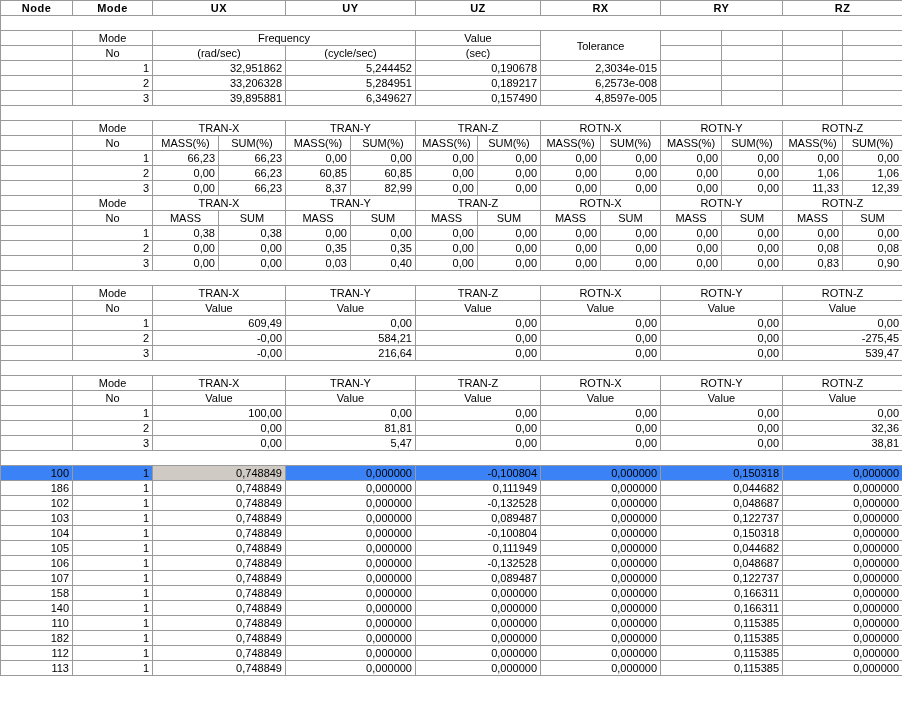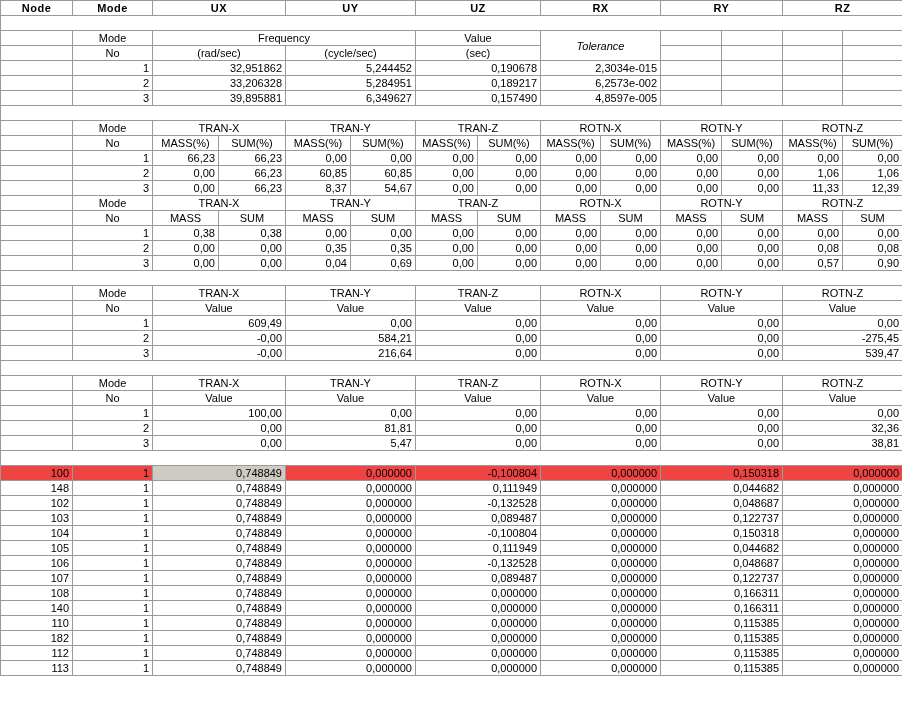--- a/index.html
+++ b/index.html
@@ -77,21 +77,21 @@
   .r   { text-align: right; }
   .blank { background: #ffffff; }
 
   
   .evrow td {
     background: #b0cde8;
     text-align: right;
     height: 15px;
   }
   .evrow.selected td {
-    background: #ef4444;
+    background: #3b82f6;
   }
   .evrow.selected td.activecell {
     background: #cfcbc4;
   }
 
   
   .spacer { background:#ffffff; }
 </style>
 </head>
 <body>
@@ -126,21 +126,21 @@
           <td class="c" colspan="2">RZ</td>
         </tr>
         <tr class="banner wide">
           <td class="c" colspan="14">E I G E N V A L U E    A N A L Y S I S</td>
         </tr>
         <tr>
           <td class="spacer"></td>
           <td class="c">Mode</td>
           <td class="c" colspan="4">Frequency</td>
           <td class="c" colspan="2">Value</td>
-          <td class="c" colspan="2" rowspan="2" style="vertical-align: middle; font-style: italic;">Tolerance</td>
+          <td class="c" colspan="2" rowspan="2" style="vertical-align: middle;">Tolerance</td>
           <td class="blank"></td>
           <td class="blank"></td>
           <td class="blank"></td>
           <td class="blank"></td>
         </tr>
         <tr>
           <td class="spacer"></td>
           <td class="c">No</td>
           <td class="c" colspan="2">(rad/sec)</td>
           <td class="c" colspan="2">(cycle/sec)</td>
@@ -161,21 +161,21 @@
           <td class="blank"></td>
           <td class="blank"></td>
           <td class="blank"></td>
         </tr>
         <tr>
           <td class="spacer"></td>
           <td class="r">2</td>
           <td class="r" colspan="2">33,206328</td>
           <td class="r" colspan="2">5,284951</td>
           <td class="r" colspan="2">0,189217</td>
-          <td class="r" colspan="2">6,2573e-002</td>
+          <td class="r" colspan="2">6,2573e-008</td>
           <td class="blank"></td>
           <td class="blank"></td>
           <td class="blank"></td>
           <td class="blank"></td>
         </tr>
         <tr>
           <td class="spacer"></td>
           <td class="r">3</td>
           <td class="r" colspan="2">39,895881</td>
           <td class="r" colspan="2">6,349627</td>
@@ -246,21 +246,21 @@
           <td class="r">0,00</td>
           <td class="r">1,06</td>
           <td class="r">1,06</td>
         </tr>
         <tr>
           <td class="spacer"></td>
           <td class="r">3</td>
           <td class="r">0,00</td>
           <td class="r">66,23</td>
           <td class="r">8,37</td>
-          <td class="r">54,67</td>
+          <td class="r">82,99</td>
           <td class="r">0,00</td>
           <td class="r">0,00</td>
           <td class="r">0,00</td>
           <td class="r">0,00</td>
           <td class="r">0,00</td>
           <td class="r">0,00</td>
           <td class="r">11,33</td>
           <td class="r">12,39</td>
         </tr>
         <tr>
@@ -319,29 +319,29 @@
           <td class="r">0,00</td>
           <td class="r">0,00</td>
           <td class="r">0,08</td>
           <td class="r">0,08</td>
         </tr>
         <tr>
           <td class="spacer"></td>
           <td class="r">3</td>
           <td class="r">0,00</td>
           <td class="r">0,00</td>
-          <td class="r">0,04</td>
-          <td class="r">0,69</td>
-          <td class="r">0,00</td>
-          <td class="r">0,00</td>
-          <td class="r">0,00</td>
-          <td class="r">0,00</td>
-          <td class="r">0,00</td>
-          <td class="r">0,00</td>
-          <td class="r">0,57</td>
+          <td class="r">0,03</td>
+          <td class="r">0,40</td>
+          <td class="r">0,00</td>
+          <td class="r">0,00</td>
+          <td class="r">0,00</td>
+          <td class="r">0,00</td>
+          <td class="r">0,00</td>
+          <td class="r">0,00</td>
+          <td class="r">0,83</td>
           <td class="r">0,90</td>
         </tr>
         <tr class="banner">
           <td class="c" colspan="14">MODAL PARTICIPATION FACTOR PRINTOUT</td>
         </tr>
         <tr>
           <td class="spacer"></td>
           <td class="c">Mode</td>
           <td class="c" colspan="2">TRAN-X</td>
           <td class="c" colspan="2">TRAN-Y</td>
@@ -450,21 +450,21 @@
           <td class="r">100</td>
           <td class="r">1</td>
           <td class="r activecell" colspan="2">0,748849</td>
           <td class="r" colspan="2">0,000000</td>
           <td class="r" colspan="2">-0,100804</td>
           <td class="r" colspan="2">0,000000</td>
           <td class="r" colspan="2">0,150318</td>
           <td class="r" colspan="2">0,000000</td>
         </tr>
         <tr class="evrow">
-          <td class="r">148</td>
+          <td class="r">186</td>
           <td class="r">1</td>
           <td class="r" colspan="2">0,748849</td>
           <td class="r" colspan="2">0,000000</td>
           <td class="r" colspan="2">0,111949</td>
           <td class="r" colspan="2">0,000000</td>
           <td class="r" colspan="2">0,044682</td>
           <td class="r" colspan="2">0,000000</td>
         </tr>
         <tr class="evrow">
           <td class="r">102</td>
@@ -520,21 +520,21 @@
           <td class="r">107</td>
           <td class="r">1</td>
           <td class="r" colspan="2">0,748849</td>
           <td class="r" colspan="2">0,000000</td>
           <td class="r" colspan="2">0,089487</td>
           <td class="r" colspan="2">0,000000</td>
           <td class="r" colspan="2">0,122737</td>
           <td class="r" colspan="2">0,000000</td>
         </tr>
         <tr class="evrow">
-          <td class="r">108</td>
+          <td class="r">158</td>
           <td class="r">1</td>
           <td class="r" colspan="2">0,748849</td>
           <td class="r" colspan="2">0,000000</td>
           <td class="r" colspan="2">0,000000</td>
           <td class="r" colspan="2">0,000000</td>
           <td class="r" colspan="2">0,166311</td>
           <td class="r" colspan="2">0,000000</td>
         </tr>
         <tr class="evrow">
           <td class="r">140</td>

